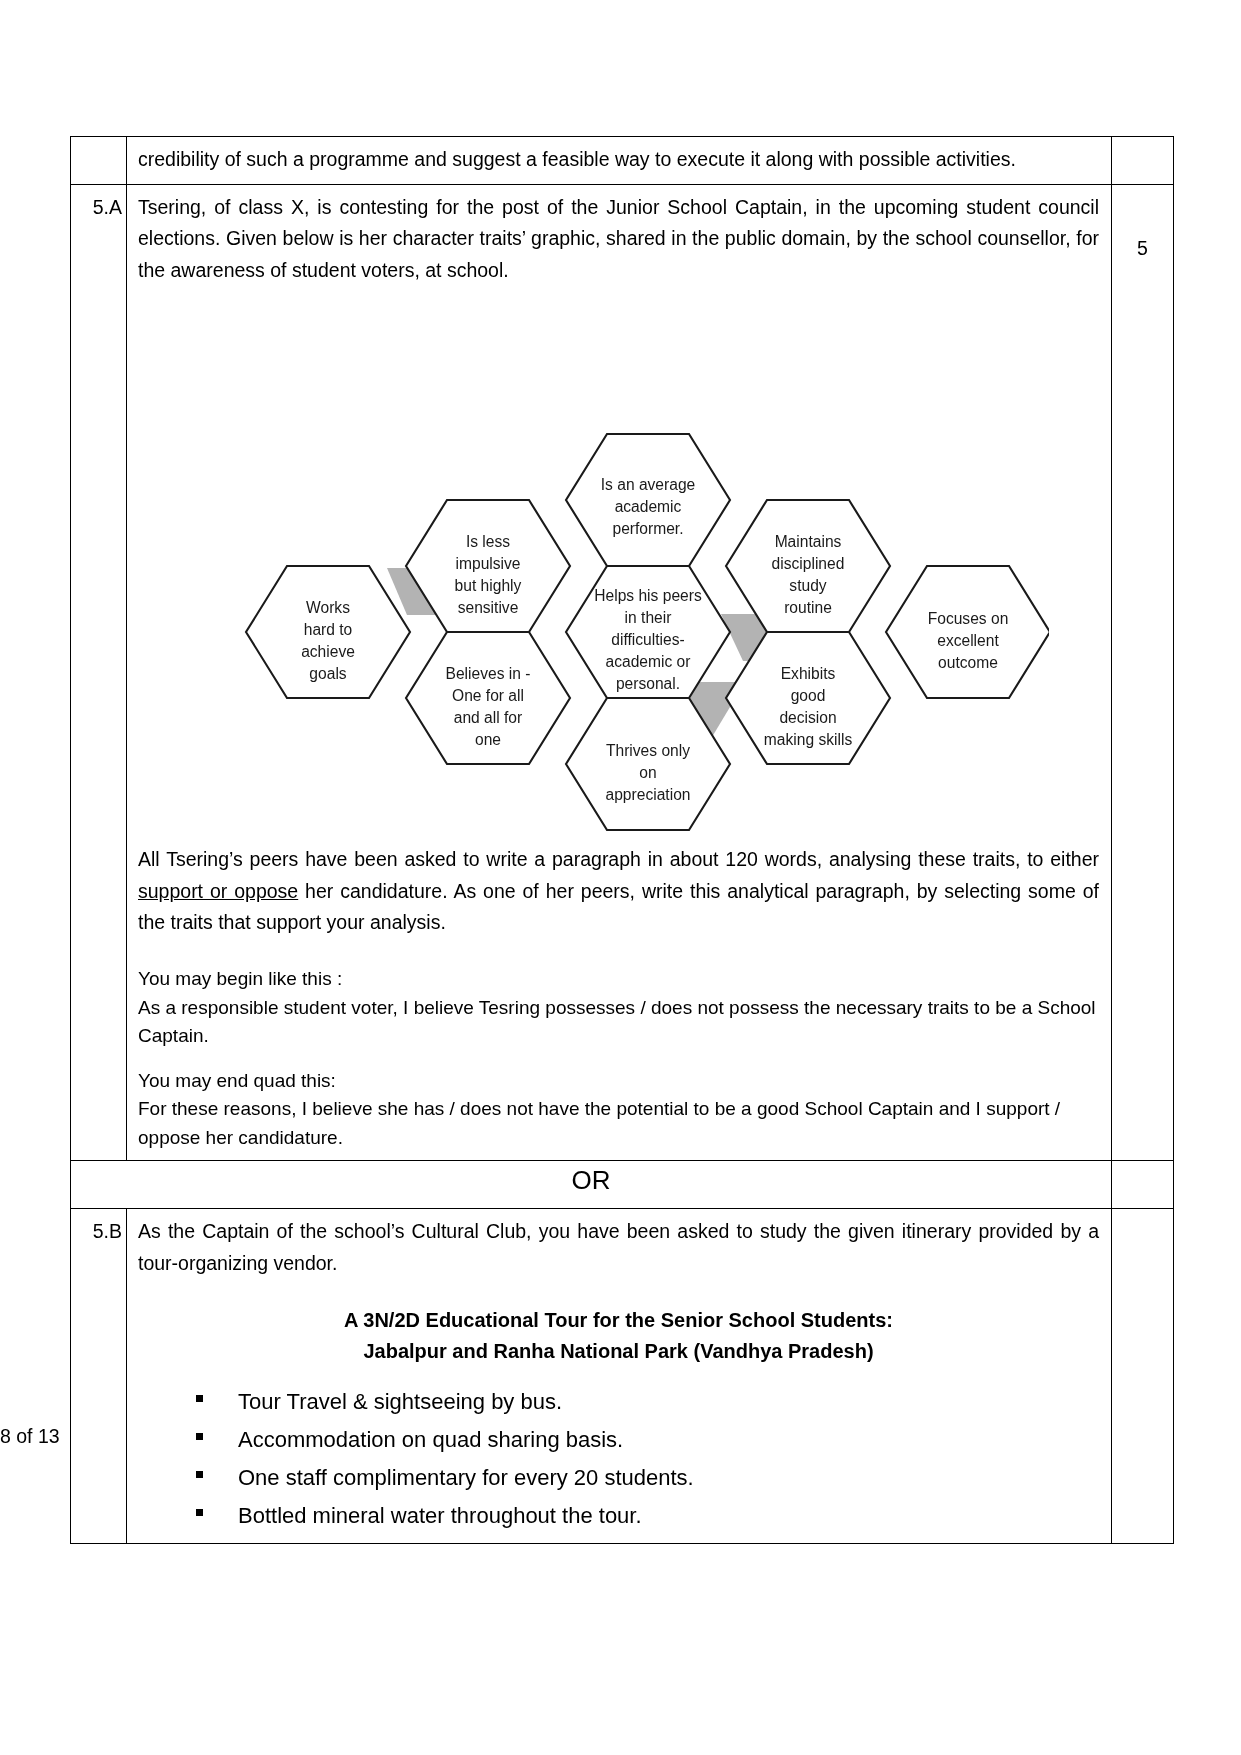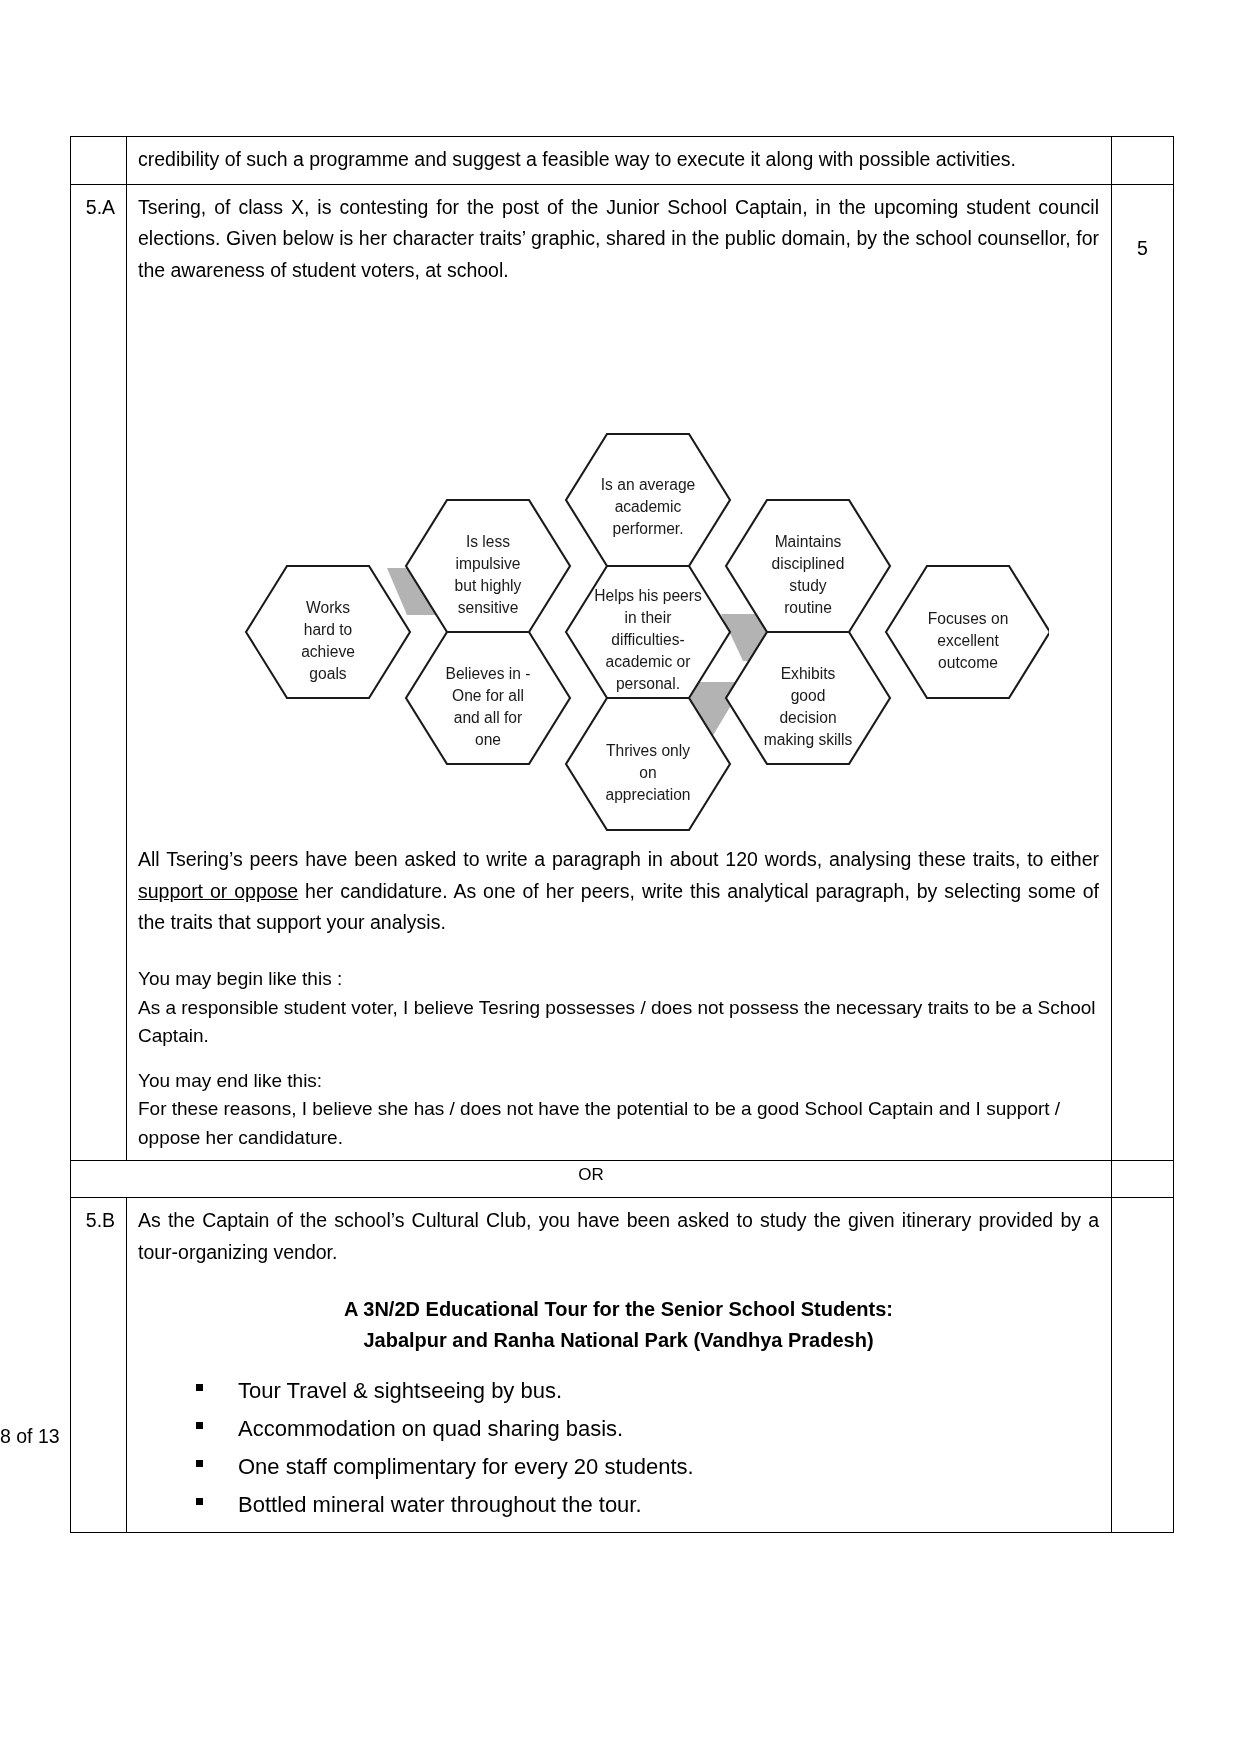--- a/index.html
+++ b/index.html
@@ -36,21 +36,21 @@
     vertical-align: top;
     padding: 0;
   }
   .col-qno   { width: 55px; }
   .col-body  { width: 984px; }
   .col-marks { width: 61px; }
 
   .qno {
     font-size: 19.5px;
     line-height: 1.55;
-    text-align: center;
+    text-align: right;
     padding: 7px 4px 7px 8px;
     white-space: nowrap;
   }
   .marks {
     font-size: 19.5px;
     text-align: center;
     padding: 7px 4px;
   }
   .marks.mid { padding-top: 52px; }
 
@@ -72,21 +72,21 @@
     text-align: left;
     margin: 0;
   }
   .spacer-sm { height: 16px; }
   .spacer-md { height: 26px; }
 
   u.uline { text-decoration: underline; }
 
   .or-row td {
     text-align: center;
-    font-size: 17px;
+    font-size: 26px;
     padding: 4px 0 12px 0;
   }
 
   .tour-title {
     font-size: 20px;
     font-weight: bold;
     text-align: center;
     line-height: 1.55;
     margin: 0;
   }
@@ -265,21 +265,21 @@
 
           <p class="para"><span>All Tsering’s peers have been asked to write a paragraph in about 120 words, analysing these traits, to either </span><u class="uline">support or oppose</u><span> her candidature. As one of her peers, write this analytical paragraph, by selecting some of the traits that support your analysis.</span></p>
 
           <div class="spacer-md"></div>
 
           <p class="small">You may begin like this :</p>
           <p class="small">As a responsible student voter, I believe Tesring  possesses / does not possess the necessary traits to be a School Captain.</p>
 
           <div class="spacer-sm"></div>
 
-          <p class="small">You may end like this:</p>
+          <p class="small">You may end quad this:</p>
           <p class="small">For these reasons, I believe she has / does not  have the potential to be a good School Captain and I support / oppose her candidature.</p>
         </div>
       </td>
       <td class="col-marks">
         <div class="marks mid">5</div>
       </td>
     </tr>
 
     <tr class="or-row">
       <td colspan="2">

